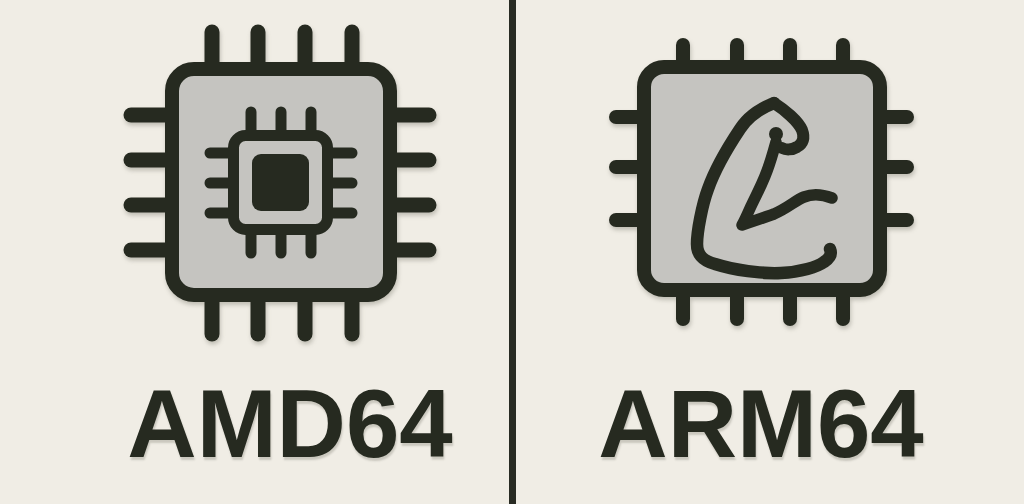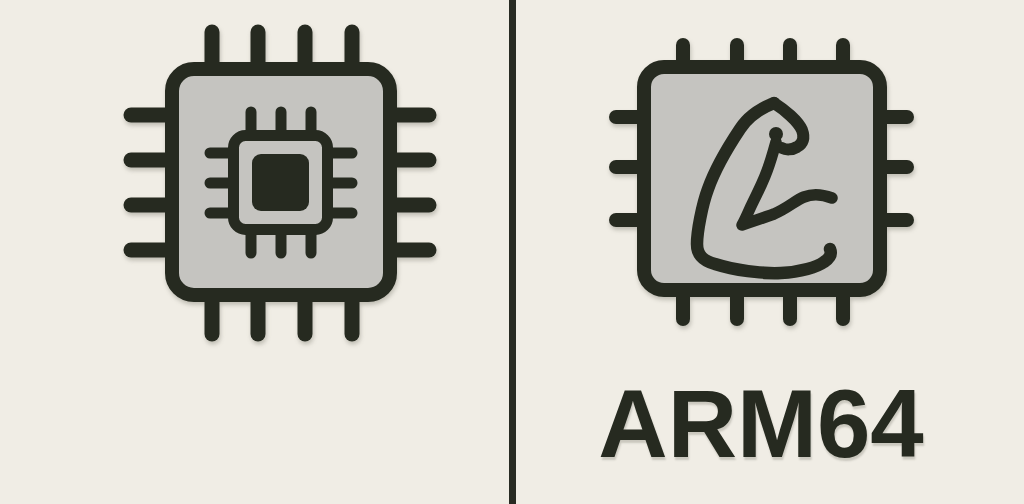--- a/index.html
+++ b/index.html
@@ -69,20 +69,21 @@
         <line x1="88" y1="160" x2="114" y2="160"></line>
         <line x1="88" y1="190" x2="114" y2="190"></line>
         <line x1="203" y1="130" x2="230" y2="130"></line>
         <line x1="203" y1="160" x2="230" y2="160"></line>
         <line x1="203" y1="190" x2="230" y2="190"></line>
       </g>
 
       <rect class="chip-body" x="111.5" y="112.5" width="94" height="94" rx="12" stroke-width="11"></rect>
       <rect class="ink-fill" x="130" y="131" width="57" height="57" rx="9"></rect>
     </svg>
+    <div class="arch-label label-left">AMD64</div>
   </section>
 
   <div class="divider"></div>
 
   <section class="panel panel-right">
     <svg class="icon icon-right" width="307" height="290" viewBox="0 0 307 290" aria-hidden="true">
 
       <g class="pin" stroke-width="14">
         <line x1="75" y1="8" x2="75" y2="38"></line>
         <line x1="129" y1="8" x2="129" y2="38"></line>

